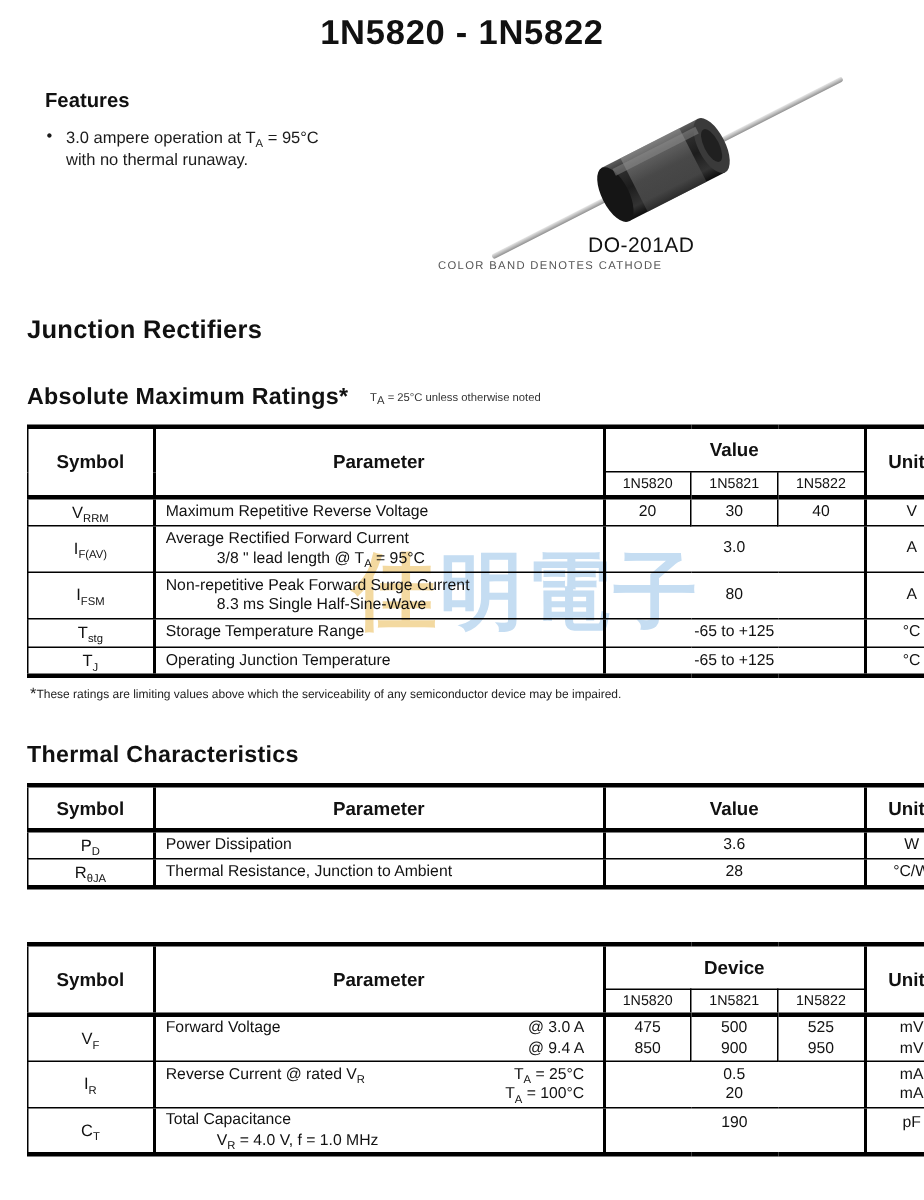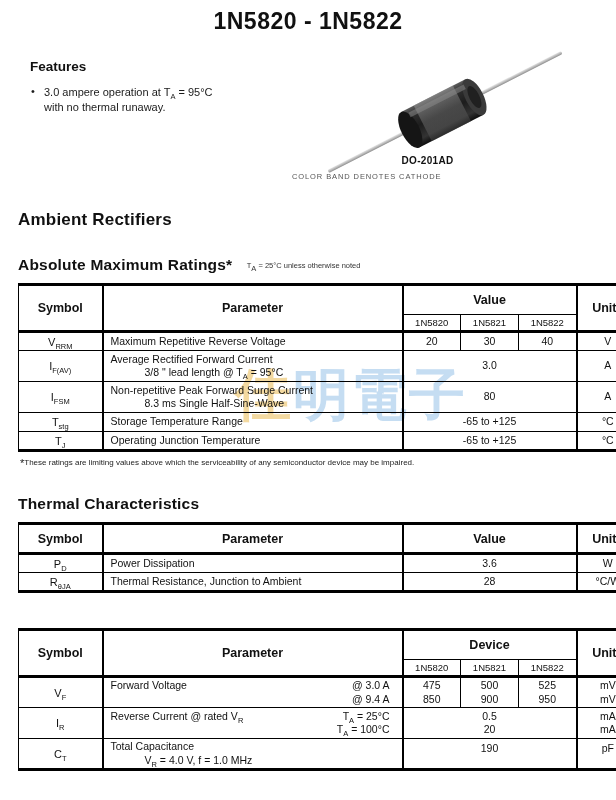--- a/index.html
+++ b/index.html
@@ -94,22 +94,22 @@
     top: -5px;
     width: 290px;
     height: 150px;
   }
   #package-caption {
     position: absolute;
     left: 300px;
     top: 100px;
     width: 255px;
     text-align: center;
-    font-size: 10px;
-    font-weight: bold;
+    font-size: 14px;
+    font-weight: normal;
     letter-spacing: 0.3px;
   }
   #package-subcaption {
     position: absolute;
     left: 292px;
     top: 117px;
     width: 255px;
     text-align: left;
     font-size: 7.5px;
     letter-spacing: 0.9px;
@@ -261,21 +261,21 @@
 
         <rect x="112" y="46" width="62" height="5" fill="#8e8e8e" opacity="0.5"></rect>
       </g>
     </svg>
 
     <div id="package-caption">DO-201AD</div>
     <div id="package-subcaption">COLOR BAND DENOTES CATHODE</div>
   </div>
 
   <div class="heading-row" style="margin-top:10px;">
-    <span class="section-title" style="font-size:17px;">Ambient  Rectifiers</span>
+    <span class="section-title" style="font-size:17px;">Junction  Rectifiers</span>
   </div>
 
   <div class="gap-lg"></div>
 
   <div class="heading-row">
     <span class="section-title">Absolute Maximum Ratings*</span>
     <span class="section-note"><span>T</span><sub>A</sub><span> = 25°C unless otherwise noted</span></span>
   </div>
 
   <div class="gap-sm"></div>

